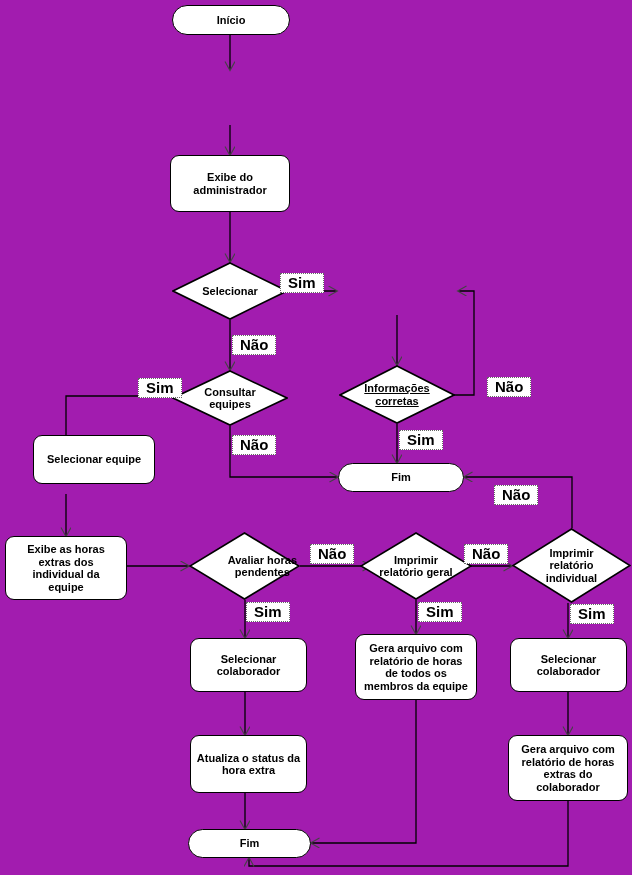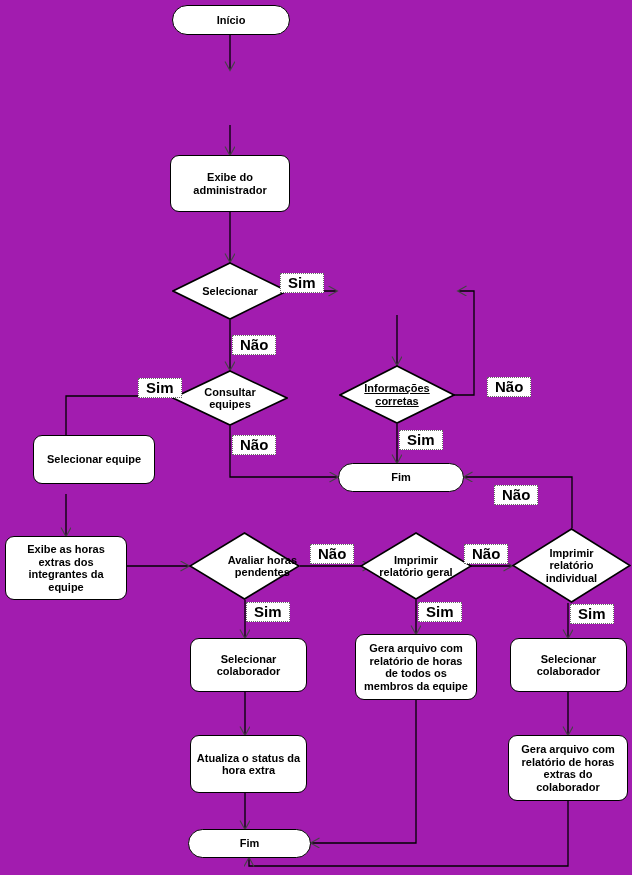--- a/index.html
+++ b/index.html
@@ -180,21 +180,21 @@
     <span class="txt">Selecionar equipe</span>
   </div>
 
   <div class="node terminator" style="left:338px; top:463px; width:126px; height:29px;">
     <span class="txt">Fim</span>
   </div>
 
   <div class="node process" style="left:5px; top:536px; width:122px; height:64px;">
     <span class="txt">Exibe as horas
 extras dos
-integrantes da
+individual da
 equipe</span>
   </div>
 
   <div class="node decision" style="left:189px; top:532px; width:111px; height:68px;justify-content:flex-end;">
     <svg class="dshape" viewBox="0 0 111 68" preserveAspectRatio="none">
       <polygon points="55.5,1 110,34 55.5,67 1,34" fill="#ffffff" stroke="#000000" stroke-width="1.6" vector-effect="non-scaling-stroke"></polygon>
     </svg>
     <span class="txt">Avaliar horas
 pendentes</span>
   </div>

